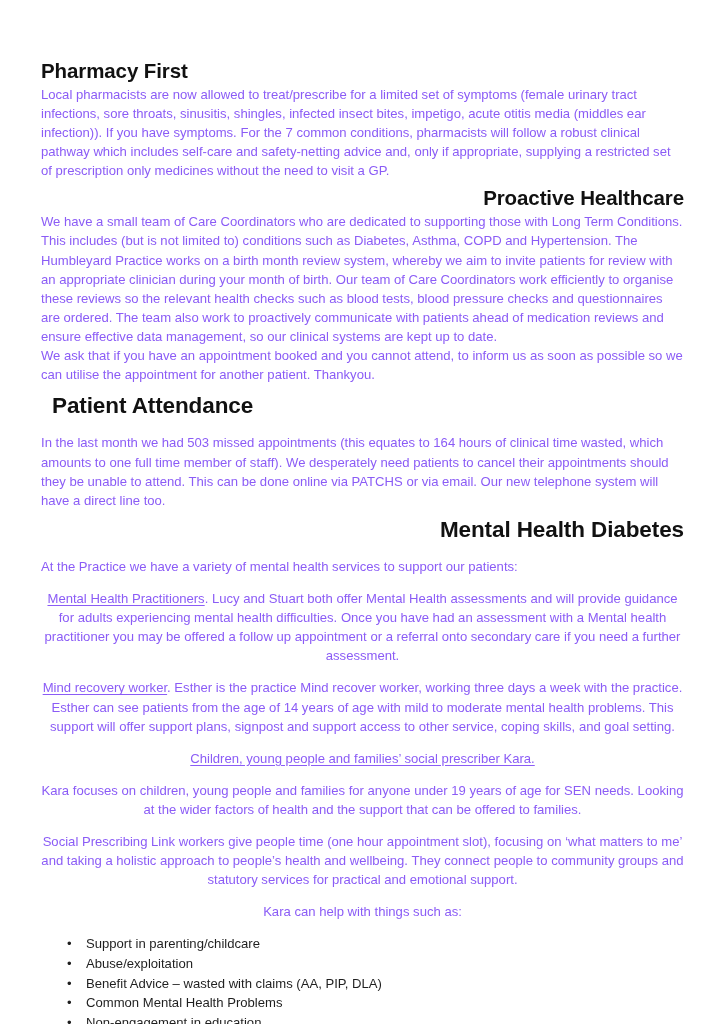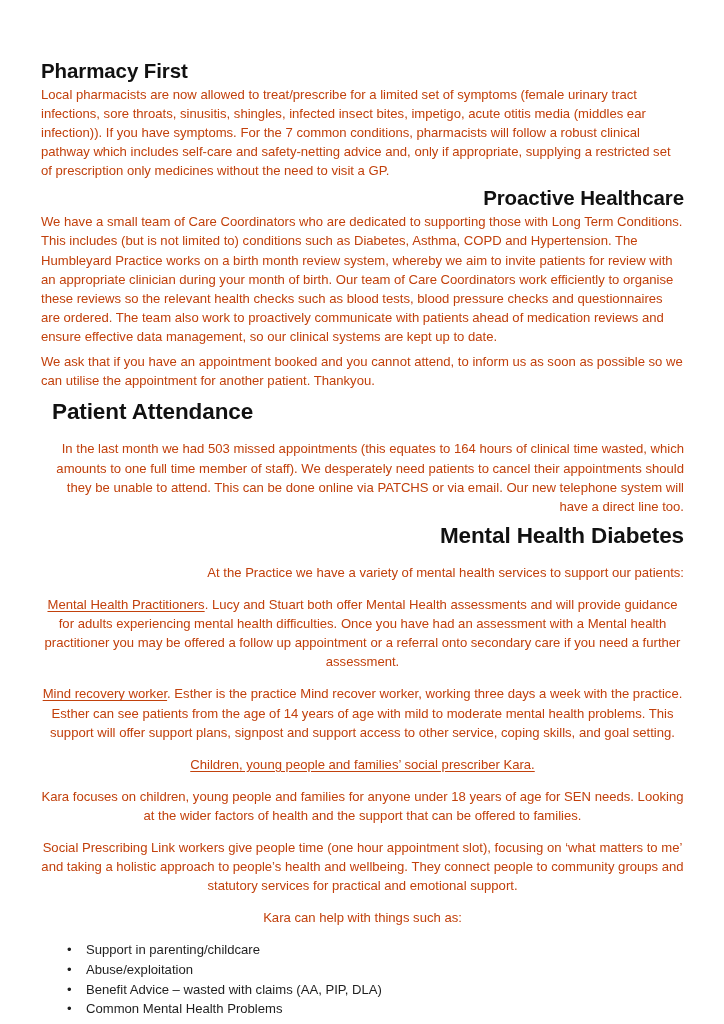--- a/index.html
+++ b/index.html
@@ -44,32 +44,31 @@
   h1.section-heading.sp-top-sm {
     margin-top: 7px;
     text-align: right;
   }
 
   p.body-text {
     font-size: 13.1px;
     line-height: 19.1px;
     margin: 0;
     text-align: left;
-    color: #c2410c;
+    color: #8b5cf6;
   }
   p.body-text.gap {
     margin-top: 15px;
-    text-align: right;
   }
   p.body-text.gap-sm {
     margin-top: 13px;
     text-align: center;
   }
   p.body-text.gap-xs {
-    margin-top: 6px;
+    margin-top: 0;
   }
 
   .u {
     text-decoration: underline;
     text-underline-offset: 2px;
   }
 
   ul.bullet-list {
     margin: 13px 0 0 0;
     padding: 0;
@@ -115,21 +114,21 @@
     </p>
 
     <p class="body-text gap-sm">
       <span class="u">Mind recovery worker</span><span>.  Esther is the practice Mind recover worker, working three days a week with the practice. Esther can see patients from the age of 14 years of age with mild to moderate mental health problems. This support will offer support plans, signpost and support access to other service, coping skills, and goal setting.</span>
     </p>
 
     <p class="body-text gap-sm">
       <span class="u">Children, young people and families’ social prescriber Kara.</span>
     </p>
 
-    <p class="body-text gap-sm">Kara focuses on children, young people and families for anyone under 18 years of age for SEN needs. Looking at the wider factors of health and the support that can be offered to families.</p>
+    <p class="body-text gap-sm">Kara focuses on children, young people and families for anyone under 19 years of age for SEN needs. Looking at the wider factors of health and the support that can be offered to families.</p>
 
     <p class="body-text gap-sm">Social Prescribing Link workers give people time (one hour appointment slot), focusing on ‘what matters to me’ and taking a holistic approach to people’s health and wellbeing. They connect people to community groups and statutory services for practical and emotional support.</p>
 
     <p class="body-text gap-sm">Kara can help with things such as:</p>
 
     <ul class="bullet-list">
       <li>
         <span class="bullet-dot">•</span>
         <span>Support in parenting/childcare</span>
       </li>

